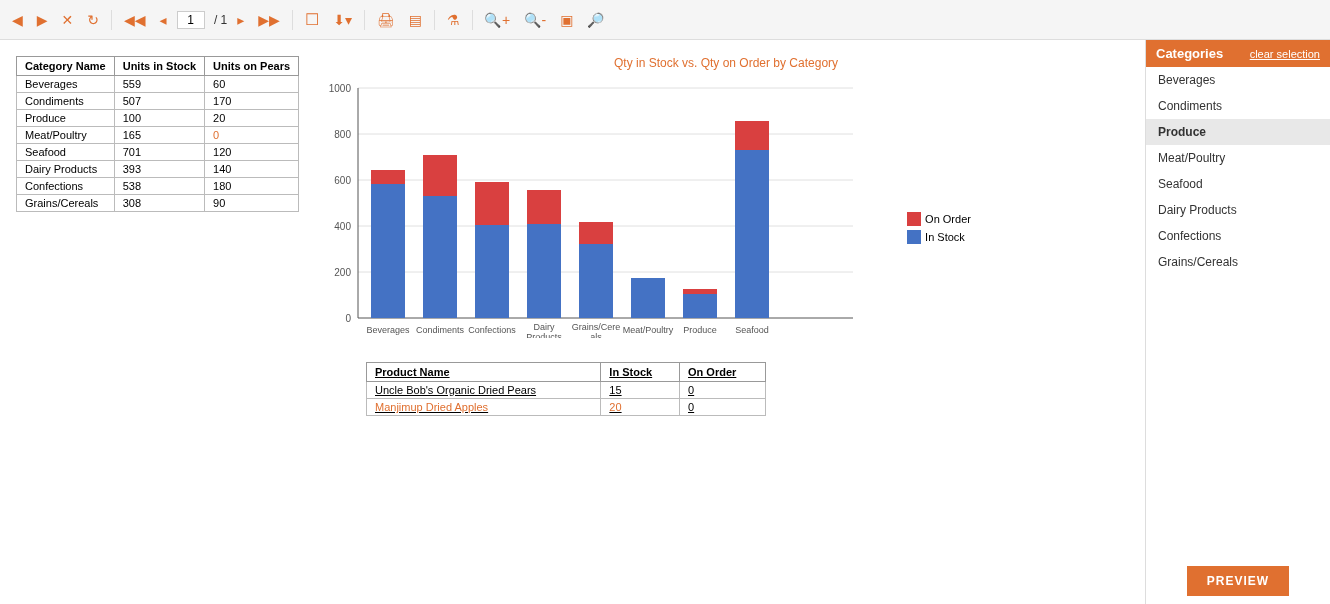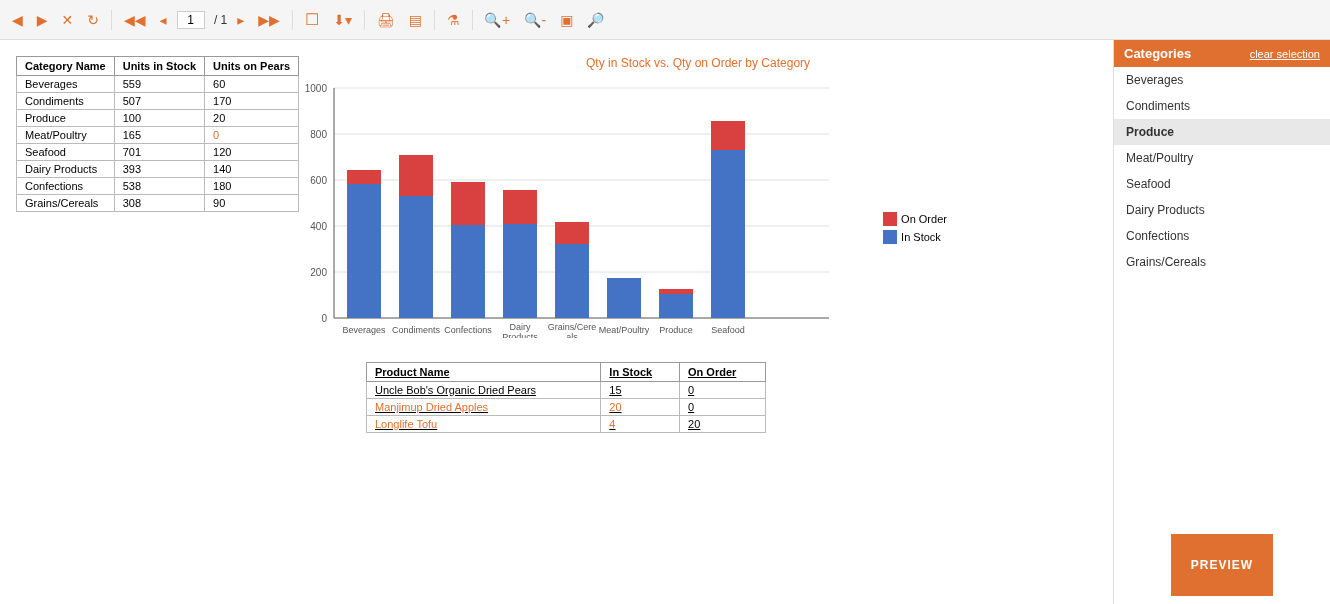--- a/index.html
+++ b/index.html
@@ -41,21 +41,21 @@
       flex: 1;
       overflow-y: auto;
       padding: 16px;
       display: flex;
       flex-direction: column;
       gap: 16px;
     }
 
     
     .sidebar {
-      width: 217px;
+      width: 185px;
       border-left: 1px solid #ddd;
       display: flex;
       flex-direction: column;
       background: #fff;
     }
     .sidebar-header {
       background: #e07030;
       color: #fff;
       font-weight: bold;
       font-size: 13px;
@@ -81,21 +81,21 @@
       text-align: left;
       width: 100%;
     }
     .sidebar-item.active { background: #e8e8e8; font-weight: bold; }
     .sidebar-scroll { flex: 1; overflow-y: auto; }
 
     .preview-btn {
       background: #e07030;
       color: #fff;
       border: none;
-      padding: 24px 20px;
+      padding: 8px 20px;
       font-size: 12px;
       font-weight: bold;
       cursor: pointer;
       margin: 8px auto;
       display: block;
       letter-spacing: 1px;
     }
 
     
     .data-table {
@@ -154,20 +154,21 @@
       font-size: 11px;
     }
     .legend-box {
       width: 14px;
       height: 14px;
       display: inline-block;
     }
 
     .top-section {
       display: flex;
+      gap: 24px;
       align-items: flex-start;
     }
   </style>
 </head>
 <body>
 
 <div class="toolbar">
   <button class="toolbar-btn">◀</button>
   <button class="toolbar-btn">▶</button>
   <button class="toolbar-btn">✕</button>
@@ -336,25 +337,20 @@
             <tr>
     <td>Uncle Bob's Organic Dried Pears</td>
     <td>15</td>
     <td>0</td>
   </tr>
             <tr>
     <td style="color:#e07030;">Manjimup Dried Apples</td>
     <td style="color:#e07030;">20</td>
     <td>0</td>
   </tr>
-            <tr>
-    <td style="color:#e07030;">Longlife Tofu</td>
-    <td style="color:#e07030;">4</td>
-    <td>20</td>
-  </tr>
           </tbody>
       </table>
     </div>
 
   </div>
 
   <div class="sidebar">
     <div class="sidebar-header">
       <span>Categories</span>
       <button class="sidebar-clear">clear selection</button>

